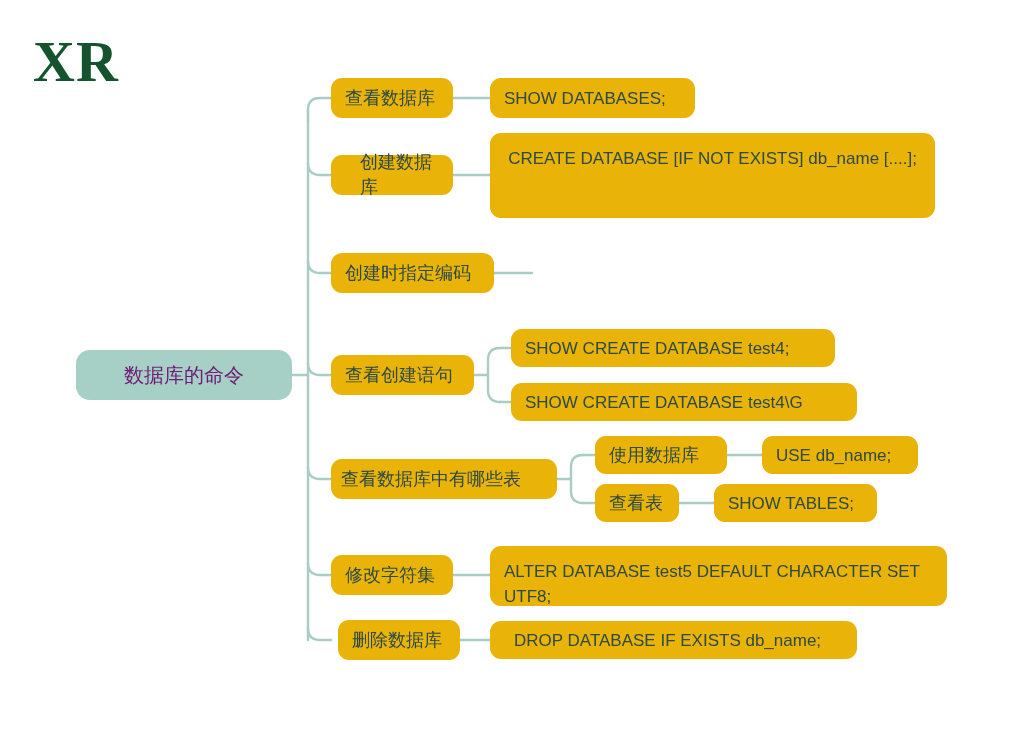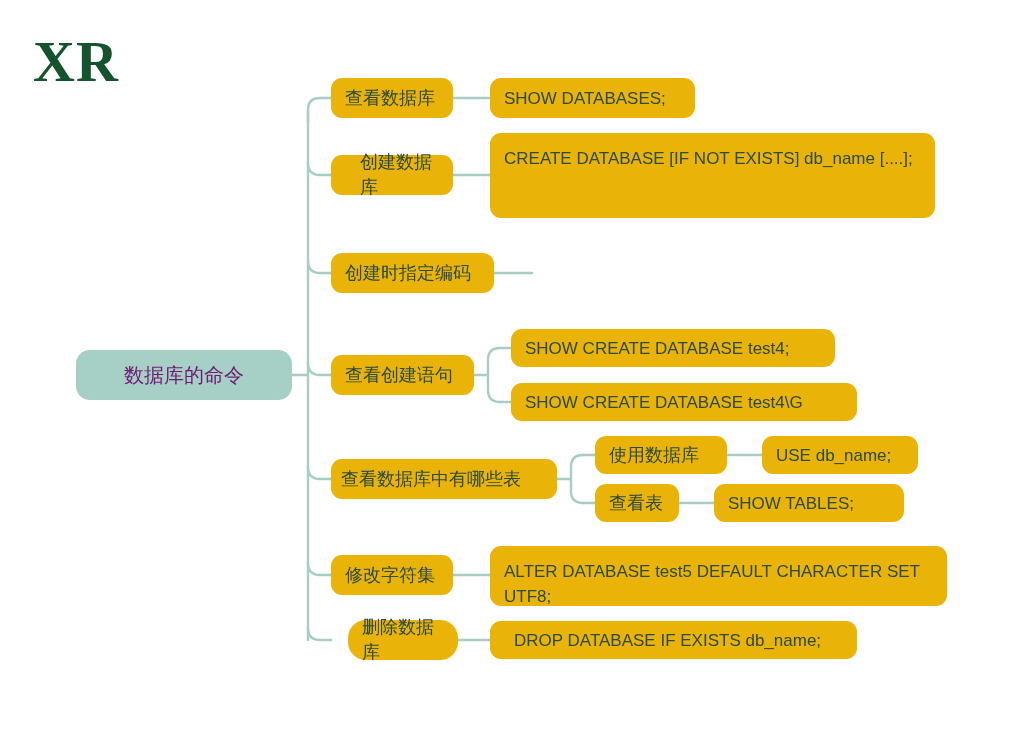--- a/index.html
+++ b/index.html
@@ -68,20 +68,21 @@
     border-radius: 14px;
     padding: 0 20px;
     justify-content: center;
   }
   .node.cjk {
     font-size: 18px;
   }
   .node.topalign {
     align-items: flex-start;
     padding-top: 13px;
+    justify-content: center;
   }
   .node .txt {
     display: block;
   }
 </style>
 </head>
 <body>
 
 <div id="canvas">
 
@@ -162,31 +163,31 @@
   </div>
   <div class="node cjk" style="left:595px; top:436px; width:132px; height:38px;">
     <span class="txt">使用数据库</span>
   </div>
   <div class="node" style="left:762px; top:436px; width:156px; height:38px;">
     <span class="txt">USE db_name;</span>
   </div>
   <div class="node cjk" style="left:595px; top:484px; width:84px; height:38px;">
     <span class="txt">查看表</span>
   </div>
-  <div class="node" style="left:714px; top:484px; width:190px; height:38px;">
+  <div class="node" style="left:714px; top:484px; width:163px; height:38px;">
     <span class="txt">SHOW TABLES;</span>
   </div>
 
   <div class="node cjk" style="left:331px; top:555px; width:122px; height:40px;">
     <span class="txt">修改字符集</span>
   </div>
   <div class="node topalign" style="left:490px; top:546px; width:457px; height:60px;">
     <span class="txt">ALTER DATABASE test5 DEFAULT CHARACTER SET UTF8;</span>
   </div>
 
-  <div class="node cjk" style="left:348px; top:620px; width:110px; height:40px;border-radius:18px;">
+  <div class="node cjk" style="left:338px; top:620px; width:122px; height:40px;">
     <span class="txt">删除数据库</span>
   </div>
   <div class="node" style="left:490px; top:621px; width:367px; height:38px;padding-left:24px;">
     <span class="txt">DROP DATABASE IF EXISTS db_name;</span>
   </div>
 
 </div>
 
 </body></html>

